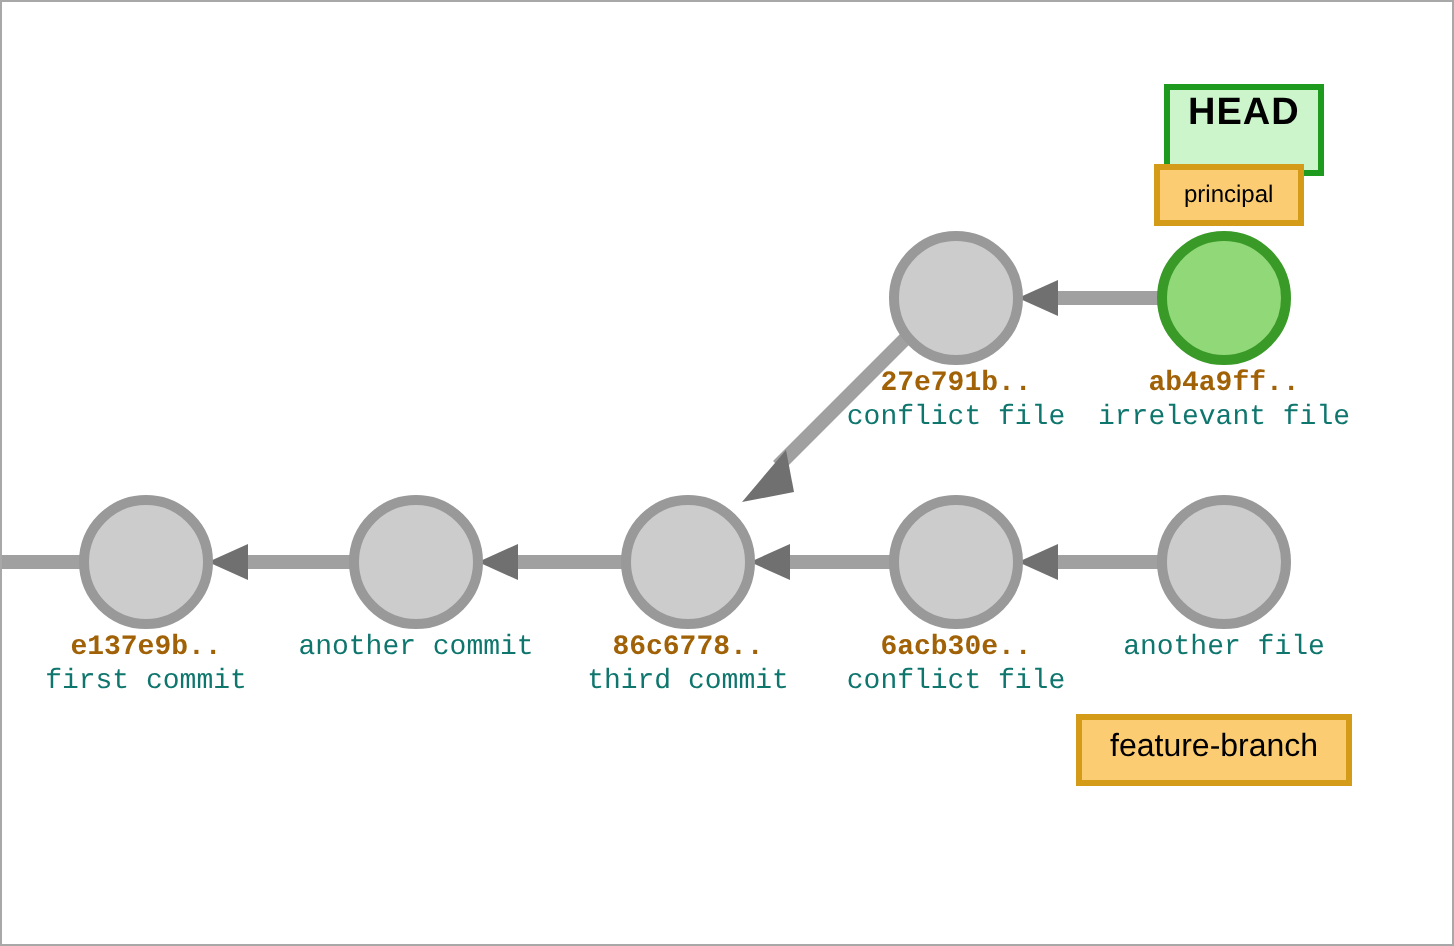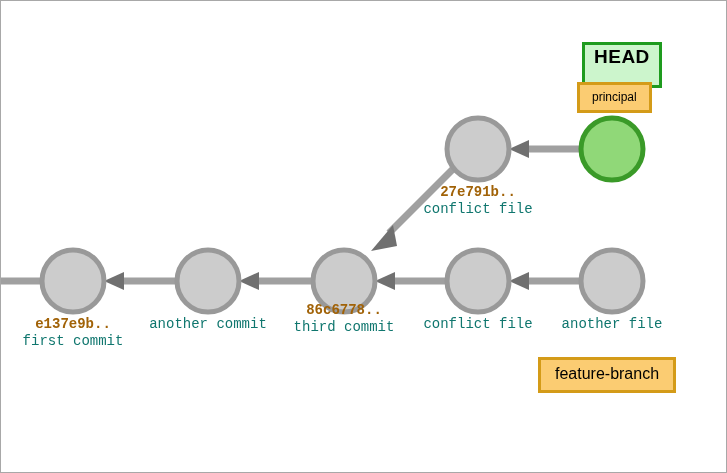--- a/index.html
+++ b/index.html
@@ -139,38 +139,43 @@
 
   <div class="commit-label" style="left:72px; top:315px;">
     <span class="commit-hash">e137e9b..</span>
     <span class="commit-msg">first commit</span>
   </div>
 
   <div class="commit-label" style="left:207px; top:315px;">
     <span class="commit-msg">another commit</span>
   </div>
 
-  <div class="commit-label" style="left:343px; top:301px;">
+  <div class="commit-label" style="left:343px; top:315px;">
     <span class="commit-hash">86c6778..</span>
     <span class="commit-msg">third commit</span>
   </div>
 
   <div class="commit-label" style="left:477px; top:315px;">
+    <span class="commit-hash">6acb30e..</span>
     <span class="commit-msg">conflict file</span>
   </div>
 
   <div class="commit-label" style="left:611px; top:315px;">
     <span class="commit-msg">another file</span>
   </div>
 
   <div class="commit-label" style="left:477px; top:183px;">
     <span class="commit-hash">27e791b..</span>
     <span class="commit-msg">conflict file</span>
   </div>
 
+  <div class="commit-label" style="left:611px; top:183px;">
+    <span class="commit-hash">ab4a9ff..</span>
+    <span class="commit-msg">irrelevant file</span>
+  </div>
 
   <div class="badge badge-head" style="left:581px; top:41px;">HEAD</div>
 
   <div class="badge badge-branch" style="left:537px; top:356px;">feature-branch</div>
 
   <div class="badge badge-ref" style="left:576px; top:81px;">principal</div>
 
 </div>
 
 </body></html>

